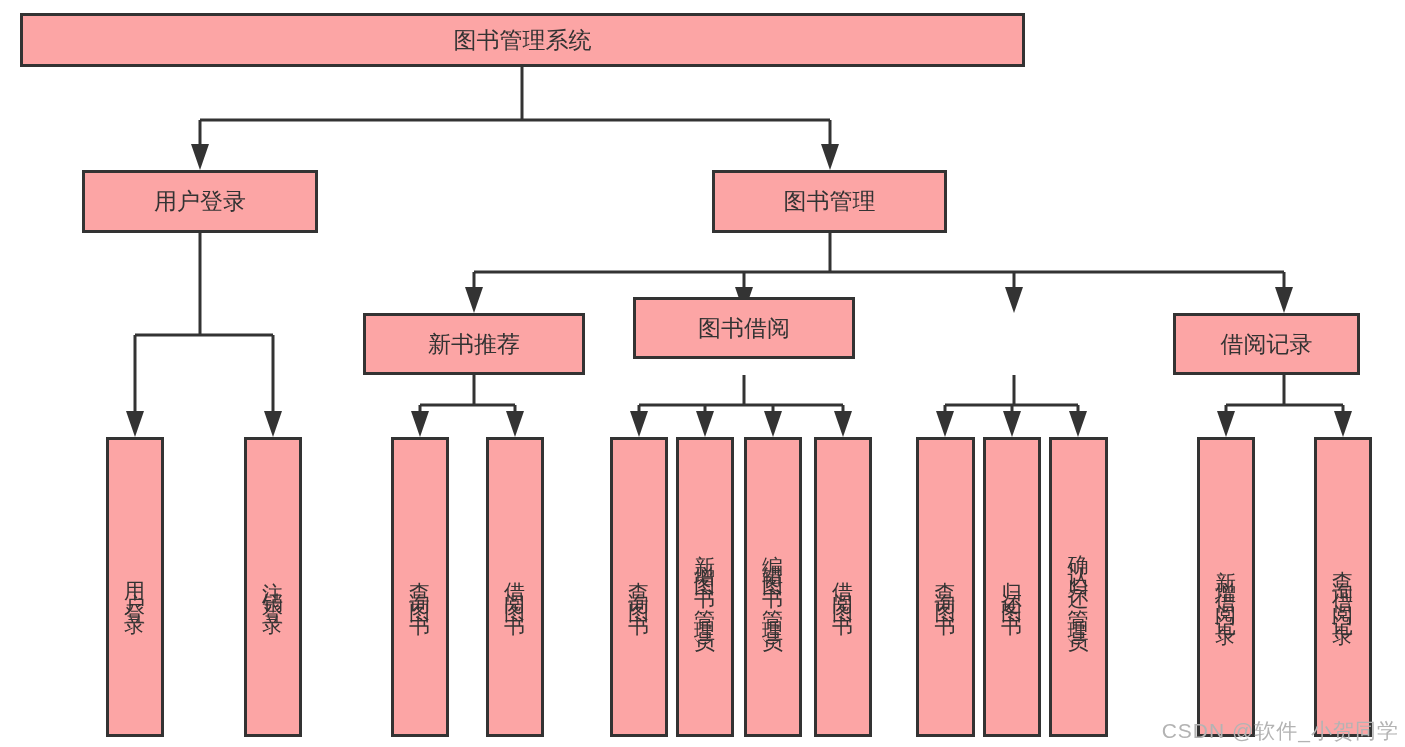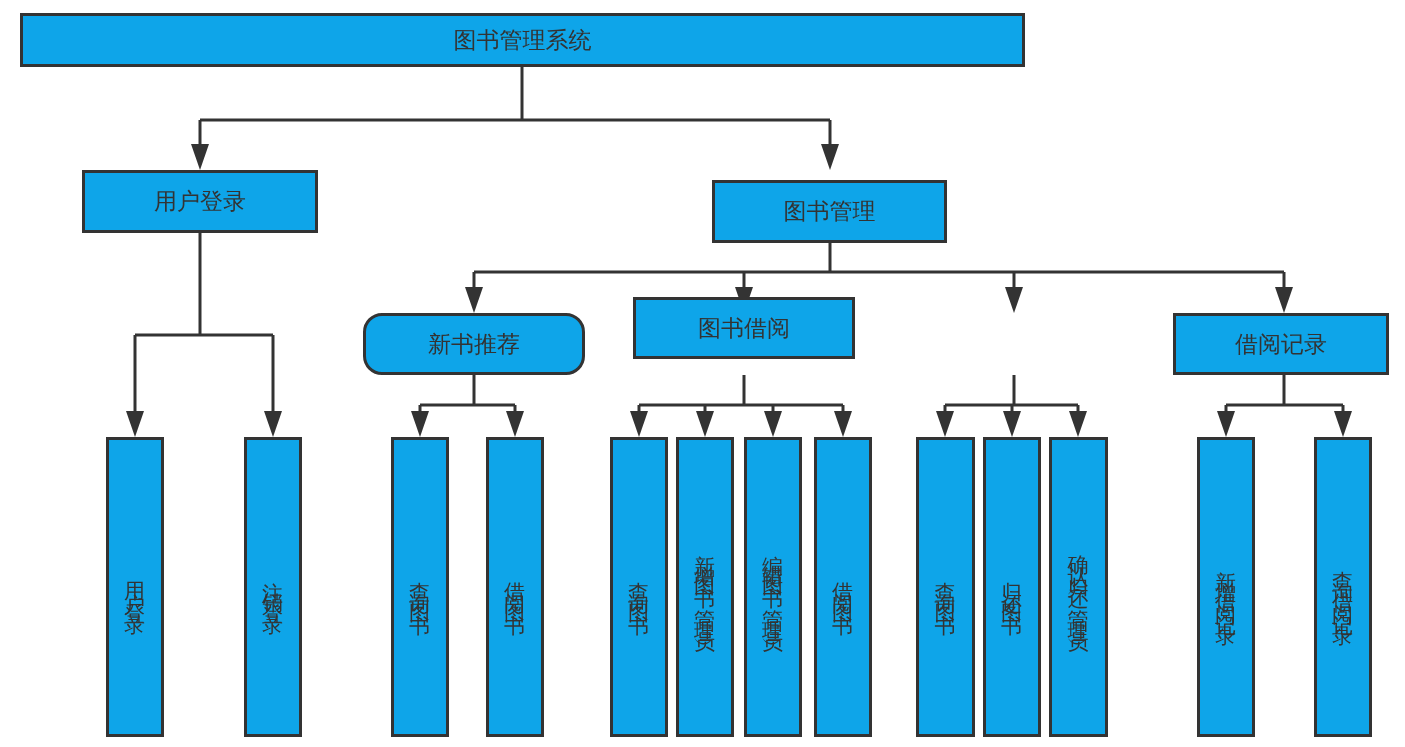--- a/index.html
+++ b/index.html
@@ -12,21 +12,21 @@
     overflow: hidden;
   }
   .connectors {
     position: absolute;
     left: 0; top: 0;
     z-index: 0;
   }
   .node {
     position: absolute;
     box-sizing: border-box;
-    background: #0ea5e9;
+    background: #fca5a5;
     border: 3px solid #333333;
     color: #333333;
     display: flex;
     align-items: center;
     justify-content: center;
     font-size: 23px;
     z-index: 1;
     white-space: nowrap;
   }
   .leaf {
@@ -119,25 +119,25 @@
       <polygon points="1003,411 1021,411 1012,437"></polygon>
       <polygon points="1069,411 1087,411 1078,437"></polygon>
       <polygon points="1217,411 1235,411 1226,437"></polygon>
       <polygon points="1334,411 1352,411 1343,437"></polygon>
     </g>
   </svg>
 
   <div class="node" style="left:20px; top:13px; width:1005px; height:54px;">图书管理系统</div>
 
   <div class="node" style="left:82px; top:170px; width:236px; height:63px;">用户登录</div>
-  <div class="node" style="left:712px; top:180px; width:235px; height:63px;">图书管理</div>
+  <div class="node" style="left:712px; top:170px; width:235px; height:63px;">图书管理</div>
 
-  <div class="node" style="left:363px; top:313px; width:222px; height:62px;border-radius:19px;">新书推荐</div>
+  <div class="node" style="left:363px; top:313px; width:222px; height:62px;">新书推荐</div>
   <div class="node" style="left:633px; top:297px; width:222px; height:62px;">图书借阅</div>
-  <div class="node" style="left:1173px; top:313px; width:216px; height:62px;">借阅记录</div>
+  <div class="node" style="left:1173px; top:313px; width:187px; height:62px;">借阅记录</div>
 
   <div class="node leaf" style="left:106px; top:437px; width:58px; height:300px;">
     <span class="vtext">用户登录</span>
   </div>
   <div class="node leaf" style="left:244px; top:437px; width:58px; height:300px;">
     <span class="vtext">注销登录</span>
   </div>
 
   <div class="node leaf" style="left:391px; top:437px; width:58px; height:300px;">
     <span class="vtext">查询图书</span>
@@ -169,14 +169,15 @@
     <span class="vtext">确认归还（管理员）</span>
   </div>
 
   <div class="node leaf" style="left:1197px; top:437px; width:58px; height:300px;">
     <span class="vtext">新增借阅记录</span>
   </div>
   <div class="node leaf" style="left:1314px; top:437px; width:58px; height:300px;">
     <span class="vtext">查询借阅记录</span>
   </div>
 
+  <div class="watermark">CSDN @软件_小贺同学</div>
 
 </div>
 
 </body></html>

